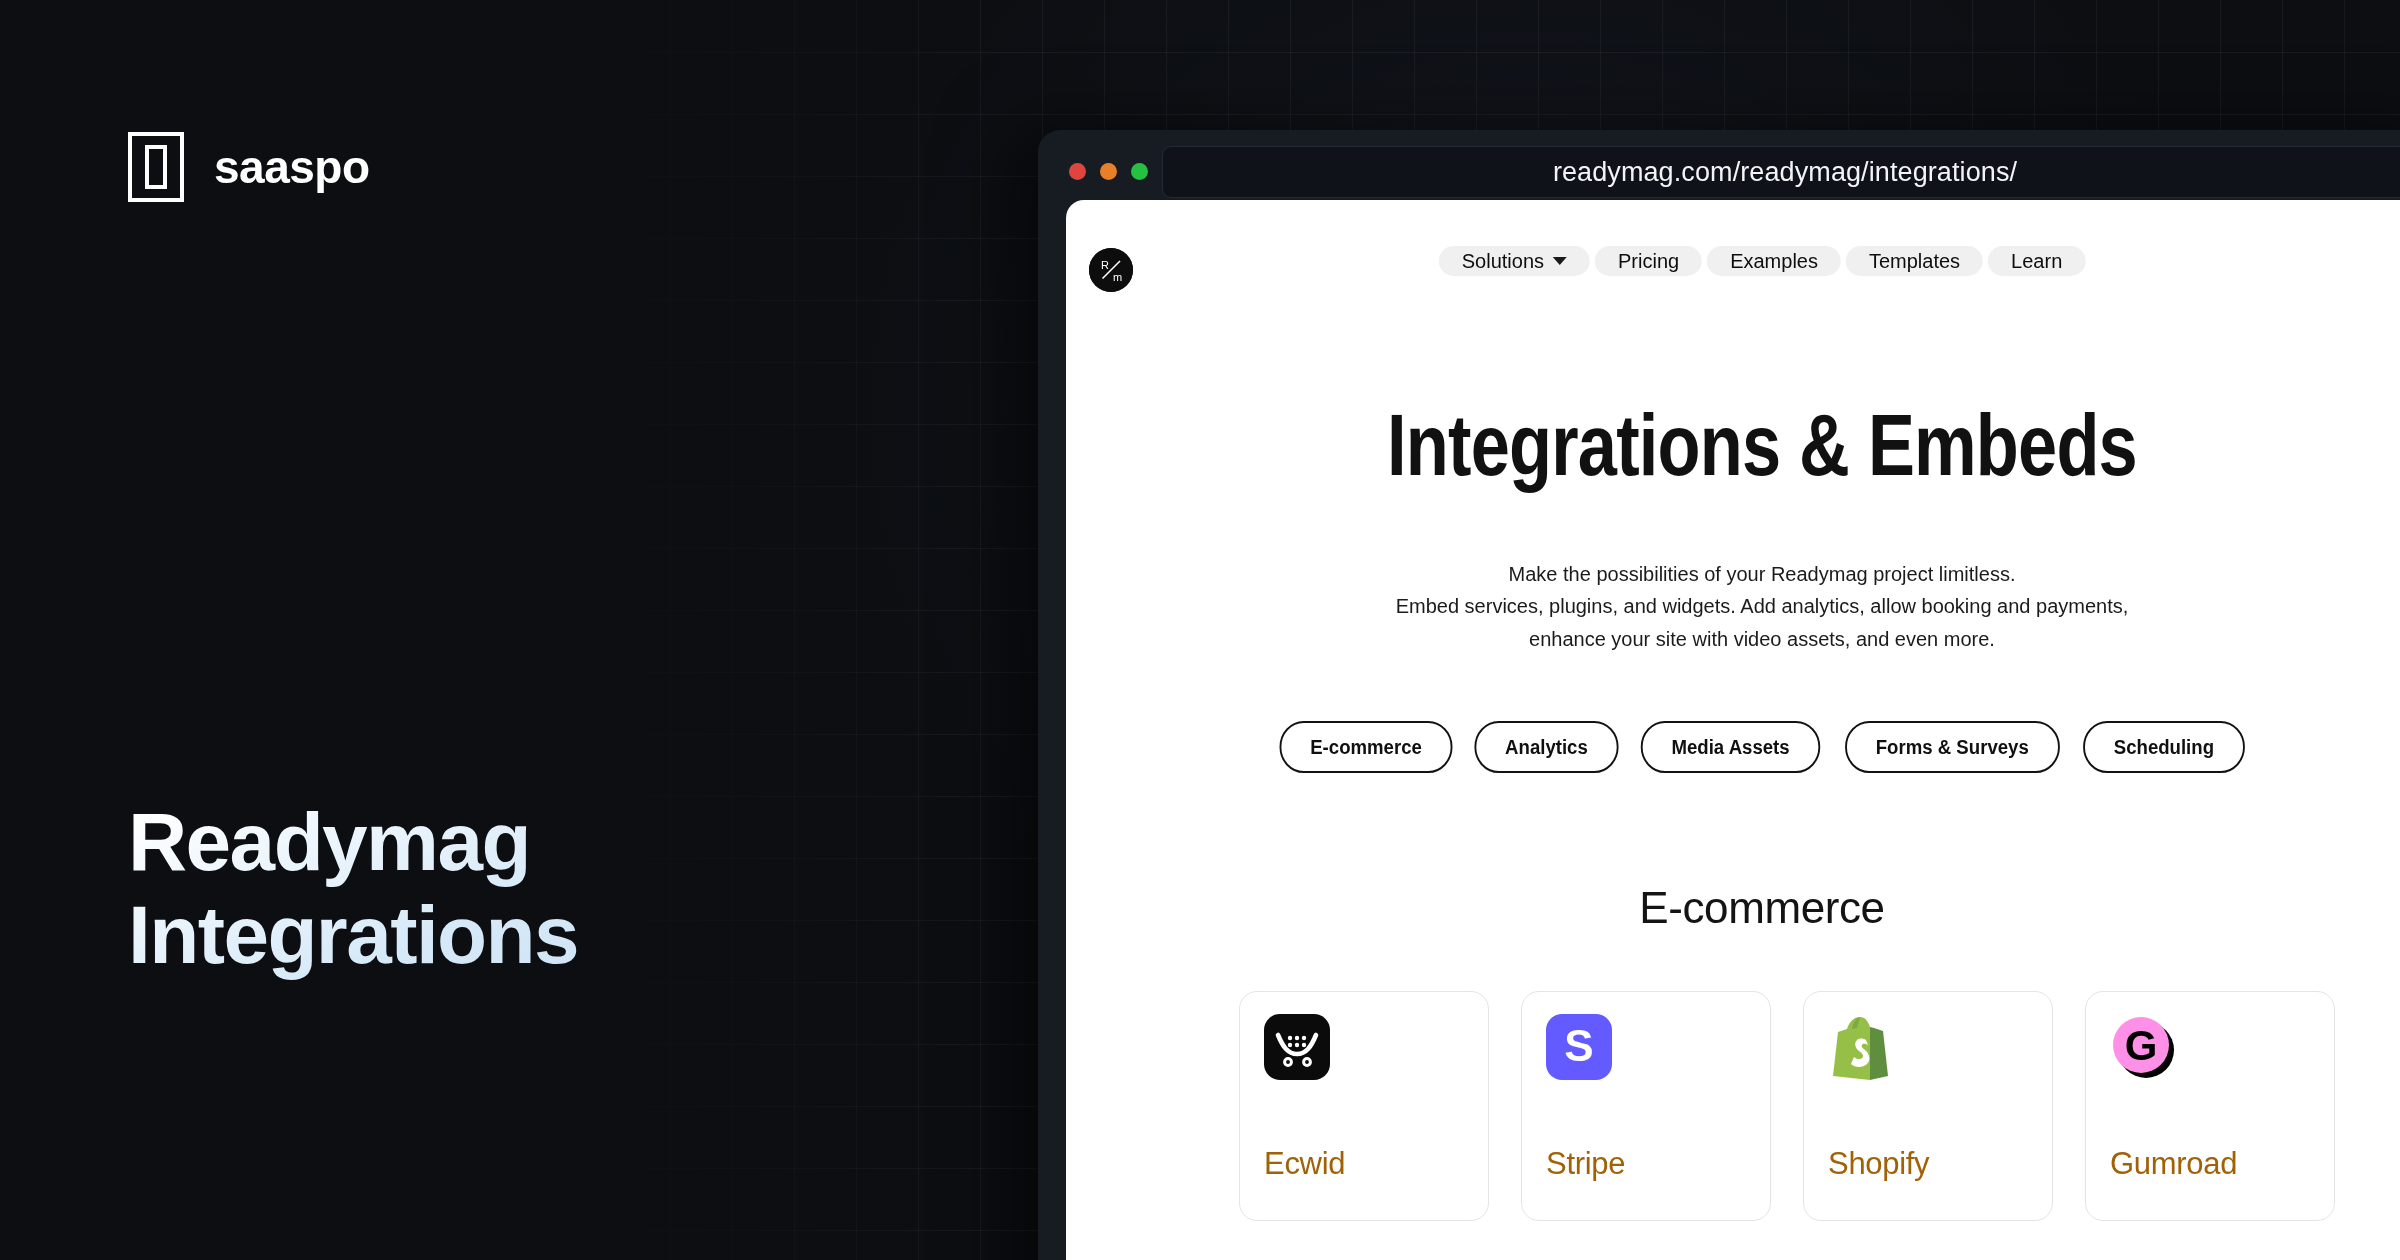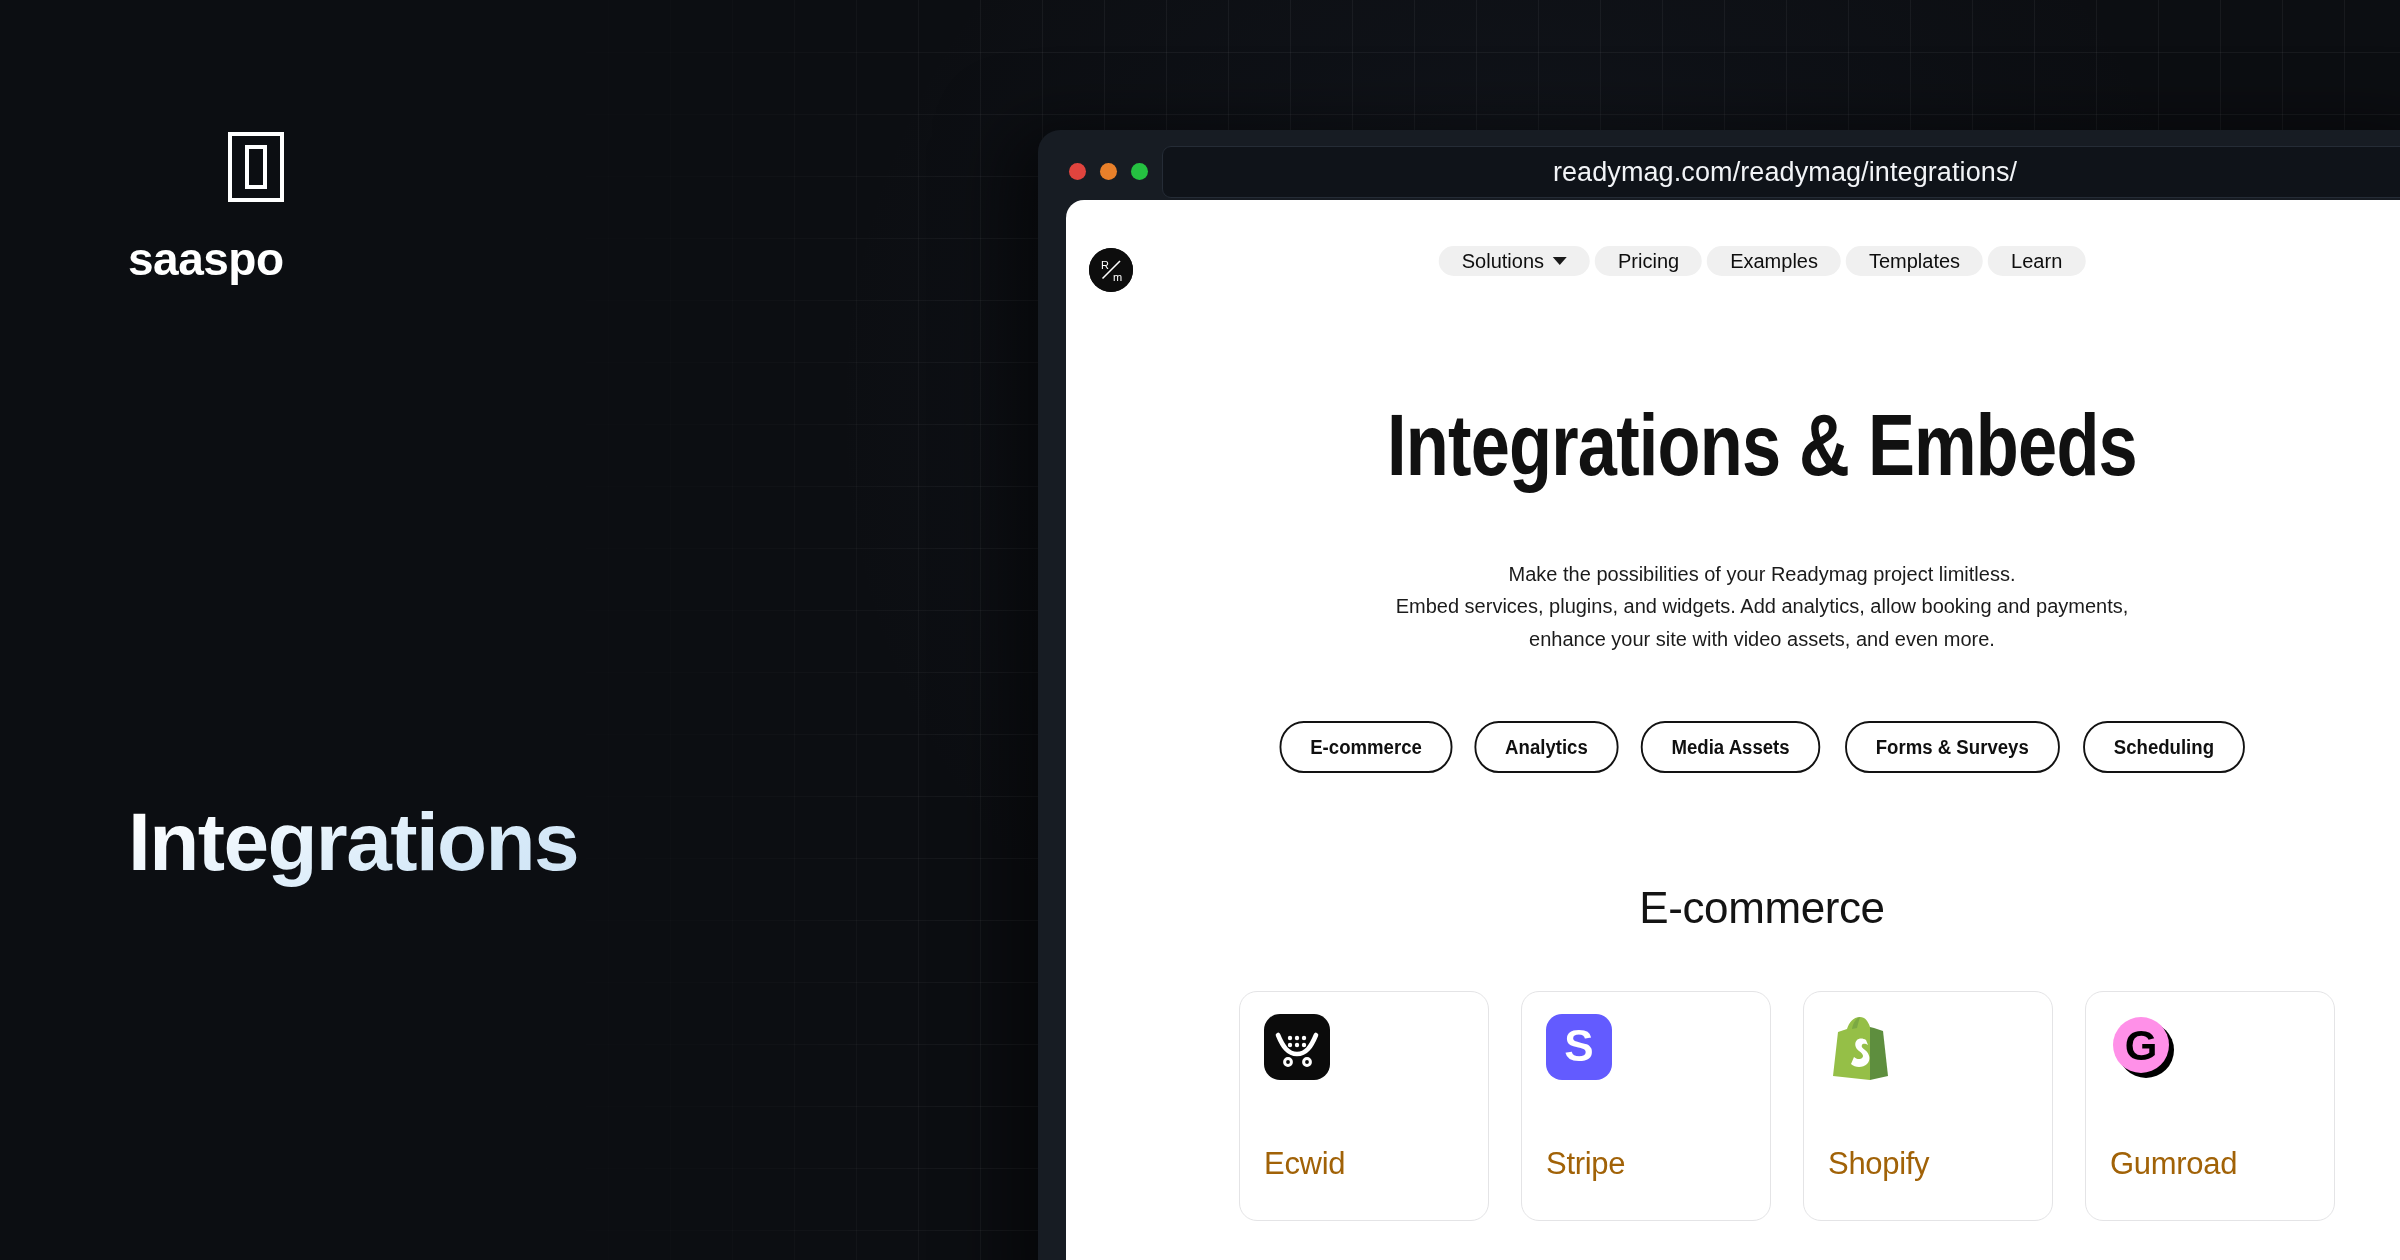--- a/index.html
+++ b/index.html
@@ -31,23 +31,22 @@
     position:absolute;
     left:780px; top:-340px;
     width:1500px; height:1500px;
     background:radial-gradient(circle at 50% 50%, rgba(110,130,170,.09) 0%, rgba(70,90,130,.04) 38%, rgba(0,0,0,0) 66%);
     pointer-events:none;
   }
 
   
   #brand{
     position:absolute; left:128px; top:132px;
-    display:flex; align-items:flex-end; gap:30px;
+    display:flex; align-items:center; gap:30px;
     z-index:6;
-    flex-direction:column;
   }
   #brand-mark{
     width:56px; height:70px;
     border:4px solid #ffffff;
     display:flex; align-items:center; justify-content:center;
   }
   #brand-mark .inner{
     width:22px; height:44px;
     border:4px solid #ffffff;
   }
@@ -251,20 +250,21 @@
 </div>
 
 <div id="brand">
   <div id="brand-mark">
     <div class="inner"></div>
   </div>
   <div id="brand-name">saaspo</div>
 </div>
 
 <h1 id="headline">
+  <span>Readymag</span>
   <span>Integrations</span>
 </h1>
 
 <div id="browser">
 
   <div id="browser-chrome">
     <div id="traffic">
       <i class="tl-red"></i>
       <i class="tl-amber"></i>
       <i class="tl-green"></i>

